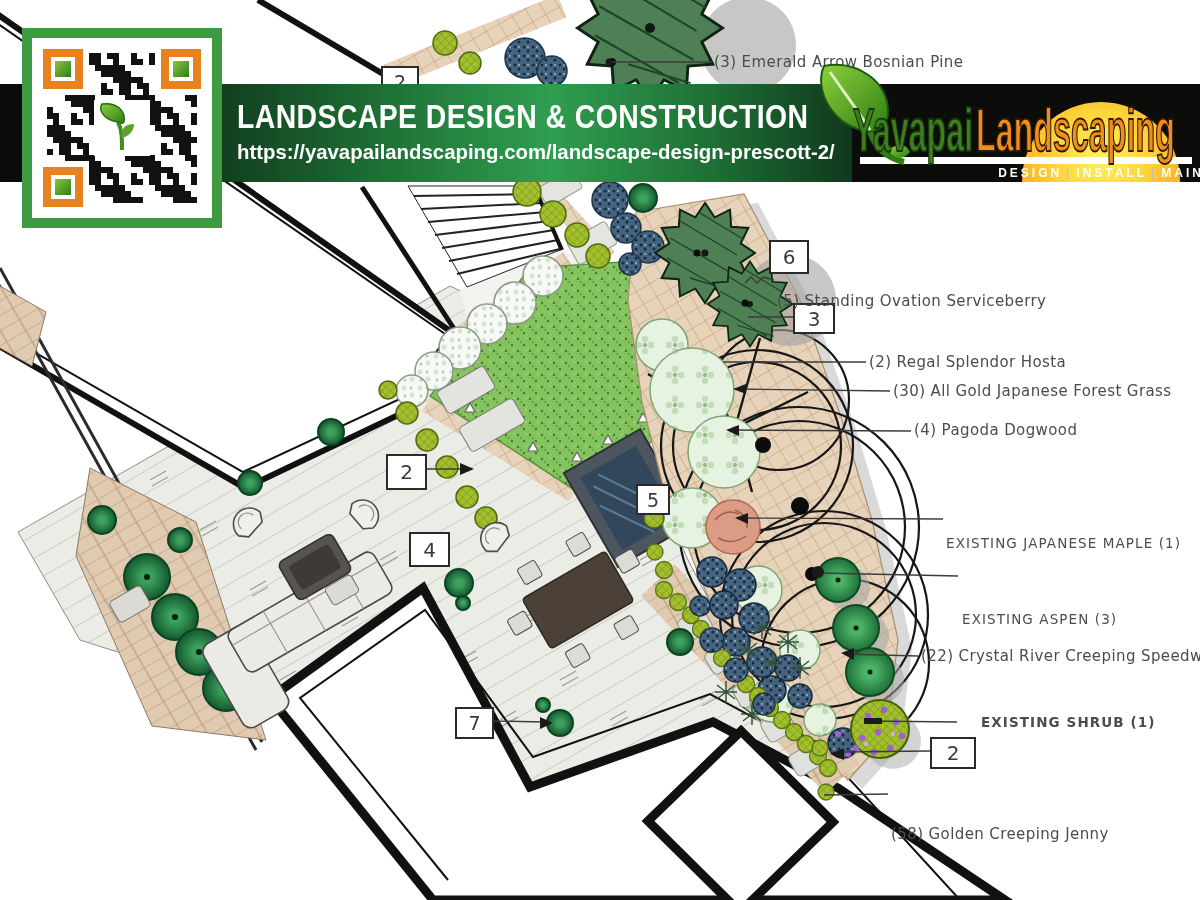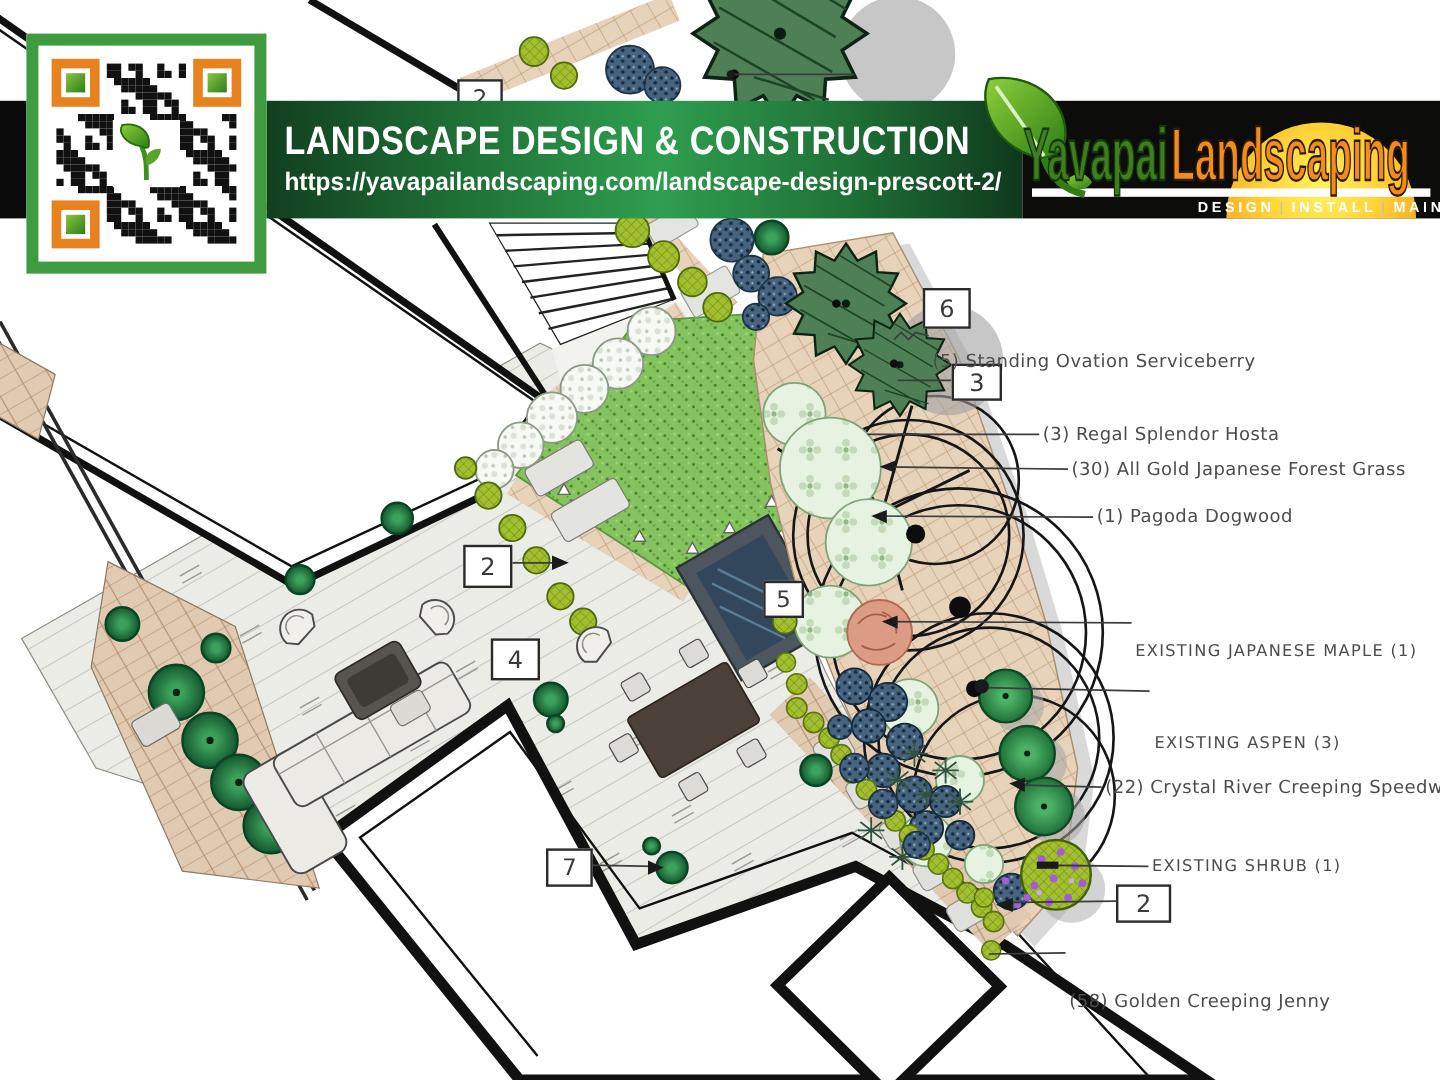--- a/index.html
+++ b/index.html
@@ -518,28 +518,29 @@
 <div class="callout" style="left:409px;top:532px;width:37px;height:31px;font-size:20px;">
       <span>4</span>
     </div>
 <div class="callout" style="left:455px;top:707px;width:35px;height:28px;font-size:19px;">
       <span>7</span>
     </div>
 <div class="callout" style="left:930px;top:737px;width:42px;height:28px;font-size:20px;">
       <span>2</span>
     </div>
 
+<div class="plabel" style="left:714px;top:53px;">(3) Emerald Arrow Bosnian Pine</div>
 <div class="plabel" style="left:777px;top:276px;margin-top:16px;">(5) Standing Ovation Serviceberry</div>
-<div class="plabel" style="left:869px;top:353px;">(3) Regal Splendor Hosta</div>
+<div class="plabel" style="left:869px;top:353px;">(2) Regal Splendor Hosta</div>
 <div class="plabel" style="left:893px;top:382px;">(30) All Gold Japanese Forest Grass</div>
-<div class="plabel" style="left:914px;top:421px;">(1) Pagoda Dogwood</div>
+<div class="plabel" style="left:914px;top:421px;">(4) Pagoda Dogwood</div>
 <div class="plabel caps" style="left:946px;top:511px;margin-top:24px;">EXISTING JAPANESE MAPLE (1)</div>
 <div class="plabel caps" style="left:962px;top:592px;margin-top:19px;">EXISTING ASPEN (3)</div>
 <div class="plabel" style="left:921px;top:647px;">(22) Crystal River Creeping Speedwell</div>
-<div class="plabel caps" style="left:960px;top:714px;">EXISTING SHRUB (1)</div>
+<div class="plabel caps" style="left:981px;top:714px;font-weight:bold;">EXISTING SHRUB (1)</div>
 <div class="plabel" style="left:891px;top:785px;margin-top:40px;">(58) Golden Creeping Jenny</div>
 
 <div id="banner">
   <div id="banner-black-left"></div>
   <div id="banner-green">
     <div id="banner-title">LANDSCAPE DESIGN &amp; CONSTRUCTION</div>
     <div id="banner-url">https://yavapailandscaping.com/landscape-design-prescott-2/</div>
   </div>
   <div id="logo-plate">
     <div id="logo-sun"></div>

